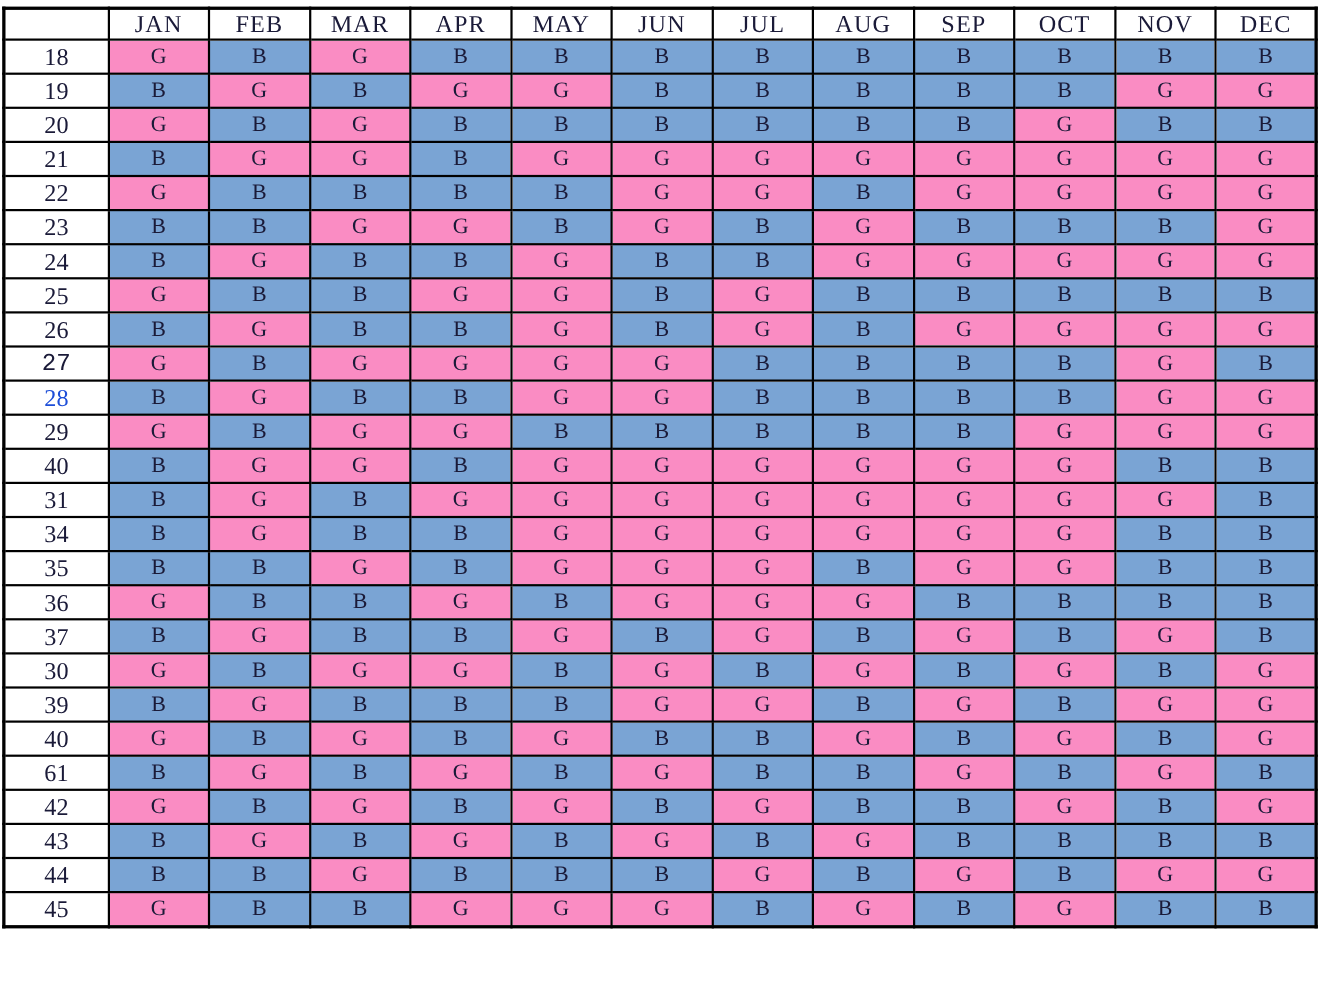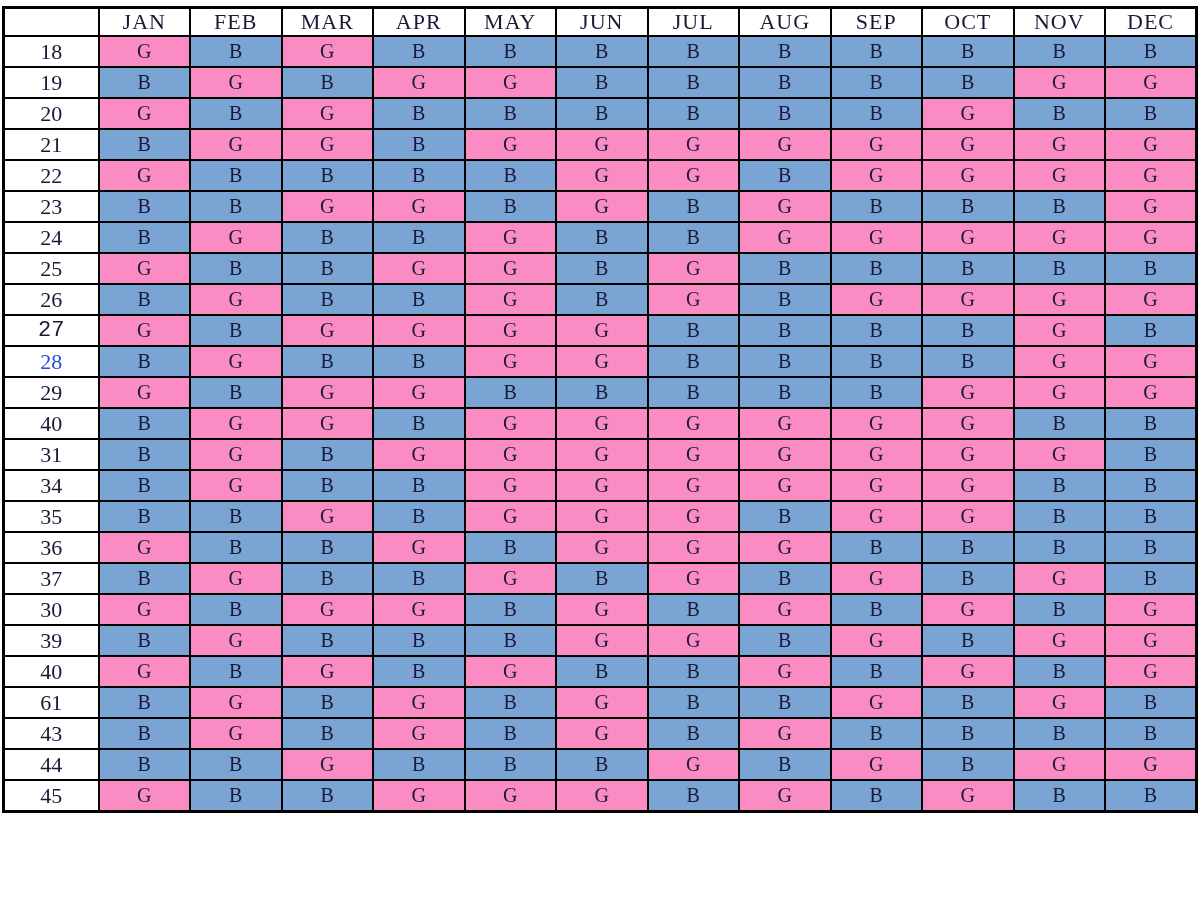--- a/index.html
+++ b/index.html
@@ -415,20 +415,35 @@
           <td class="gender-cell" style="background-color: rgb(122, 164, 212); color: rgb(26, 26, 56);">B</td>
           <td class="gender-cell" style="background-color: rgb(250, 140, 195); color: rgb(26, 26, 56);">G</td>
           <td class="gender-cell" style="background-color: rgb(122, 164, 212); color: rgb(26, 26, 56);">B</td>
           <td class="gender-cell" style="background-color: rgb(122, 164, 212); color: rgb(26, 26, 56);">B</td>
           <td class="gender-cell" style="background-color: rgb(250, 140, 195); color: rgb(26, 26, 56);">G</td>
           <td class="gender-cell" style="background-color: rgb(122, 164, 212); color: rgb(26, 26, 56);">B</td>
           <td class="gender-cell" style="background-color: rgb(250, 140, 195); color: rgb(26, 26, 56);">G</td>
           <td class="gender-cell" style="background-color: rgb(122, 164, 212); color: rgb(26, 26, 56);">B</td>
         </tr>
         <tr>
+          <td class="age-cell" style="color: rgb(26, 26, 56);">42</td>
+          <td class="gender-cell" style="background-color: rgb(250, 140, 195); color: rgb(26, 26, 56);">G</td>
+          <td class="gender-cell" style="background-color: rgb(122, 164, 212); color: rgb(26, 26, 56);">B</td>
+          <td class="gender-cell" style="background-color: rgb(250, 140, 195); color: rgb(26, 26, 56);">G</td>
+          <td class="gender-cell" style="background-color: rgb(122, 164, 212); color: rgb(26, 26, 56);">B</td>
+          <td class="gender-cell" style="background-color: rgb(250, 140, 195); color: rgb(26, 26, 56);">G</td>
+          <td class="gender-cell" style="background-color: rgb(122, 164, 212); color: rgb(26, 26, 56);">B</td>
+          <td class="gender-cell" style="background-color: rgb(250, 140, 195); color: rgb(26, 26, 56);">G</td>
+          <td class="gender-cell" style="background-color: rgb(122, 164, 212); color: rgb(26, 26, 56);">B</td>
+          <td class="gender-cell" style="background-color: rgb(122, 164, 212); color: rgb(26, 26, 56);">B</td>
+          <td class="gender-cell" style="background-color: rgb(250, 140, 195); color: rgb(26, 26, 56);">G</td>
+          <td class="gender-cell" style="background-color: rgb(122, 164, 212); color: rgb(26, 26, 56);">B</td>
+          <td class="gender-cell" style="background-color: rgb(250, 140, 195); color: rgb(26, 26, 56);">G</td>
+        </tr>
+        <tr>
           <td class="age-cell" style="color: rgb(26, 26, 56);">43</td>
           <td class="gender-cell" style="background-color: rgb(122, 164, 212); color: rgb(26, 26, 56);">B</td>
           <td class="gender-cell" style="background-color: rgb(250, 140, 195); color: rgb(26, 26, 56);">G</td>
           <td class="gender-cell" style="background-color: rgb(122, 164, 212); color: rgb(26, 26, 56);">B</td>
           <td class="gender-cell" style="background-color: rgb(250, 140, 195); color: rgb(26, 26, 56);">G</td>
           <td class="gender-cell" style="background-color: rgb(122, 164, 212); color: rgb(26, 26, 56);">B</td>
           <td class="gender-cell" style="background-color: rgb(250, 140, 195); color: rgb(26, 26, 56);">G</td>
           <td class="gender-cell" style="background-color: rgb(122, 164, 212); color: rgb(26, 26, 56);">B</td>
           <td class="gender-cell" style="background-color: rgb(250, 140, 195); color: rgb(26, 26, 56);">G</td>
           <td class="gender-cell" style="background-color: rgb(122, 164, 212); color: rgb(26, 26, 56);">B</td>

